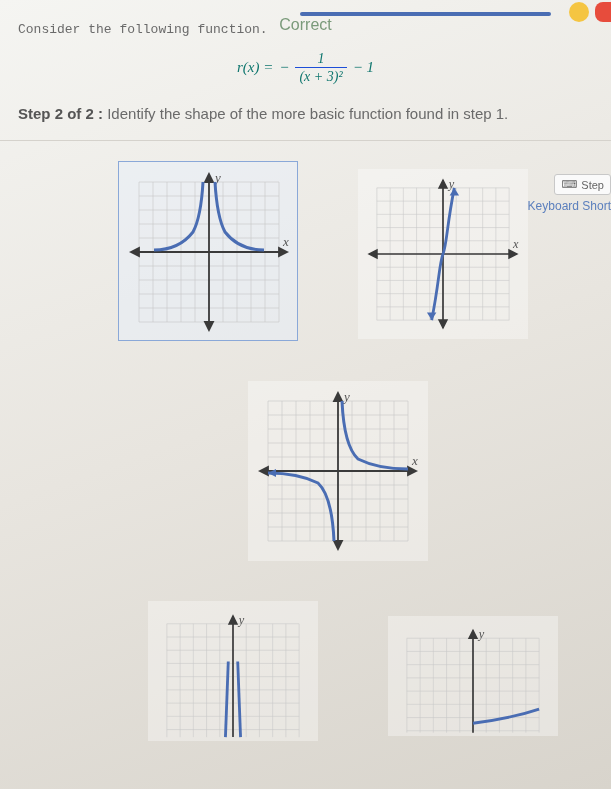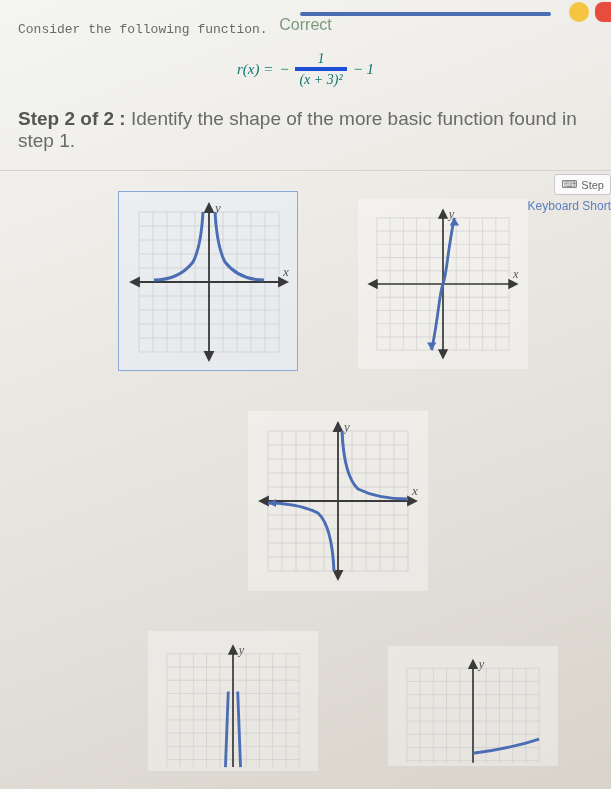--- a/index.html
+++ b/index.html
@@ -75,23 +75,23 @@
     }
     .frac {
       display: inline-flex;
       flex-direction: column;
       align-items: center;
       font-size: 14px;
       vertical-align: middle;
       line-height: 1.1;
     }
     .frac .num { padding: 0 4px 1px 4px; }
-    .frac .den { border-top: 4px solid #1d4ed8; padding: 1px 4px 0 4px; }
+    .frac .den { border-top: 1px solid #1d4ed8; padding: 1px 4px 0 4px; }
     .step {
-      font-size: 19px;
+      font-size: 15px;
       color: #6a6a6a;
       margin-bottom: 18px;
       margin-top: 20px;
     }
     .step b { color: #555; font-weight: 700; }
     .divider {
       border-top: 1px solid #d5d2cc;
       margin: 0 -18px;
     }
     .answer-row {

